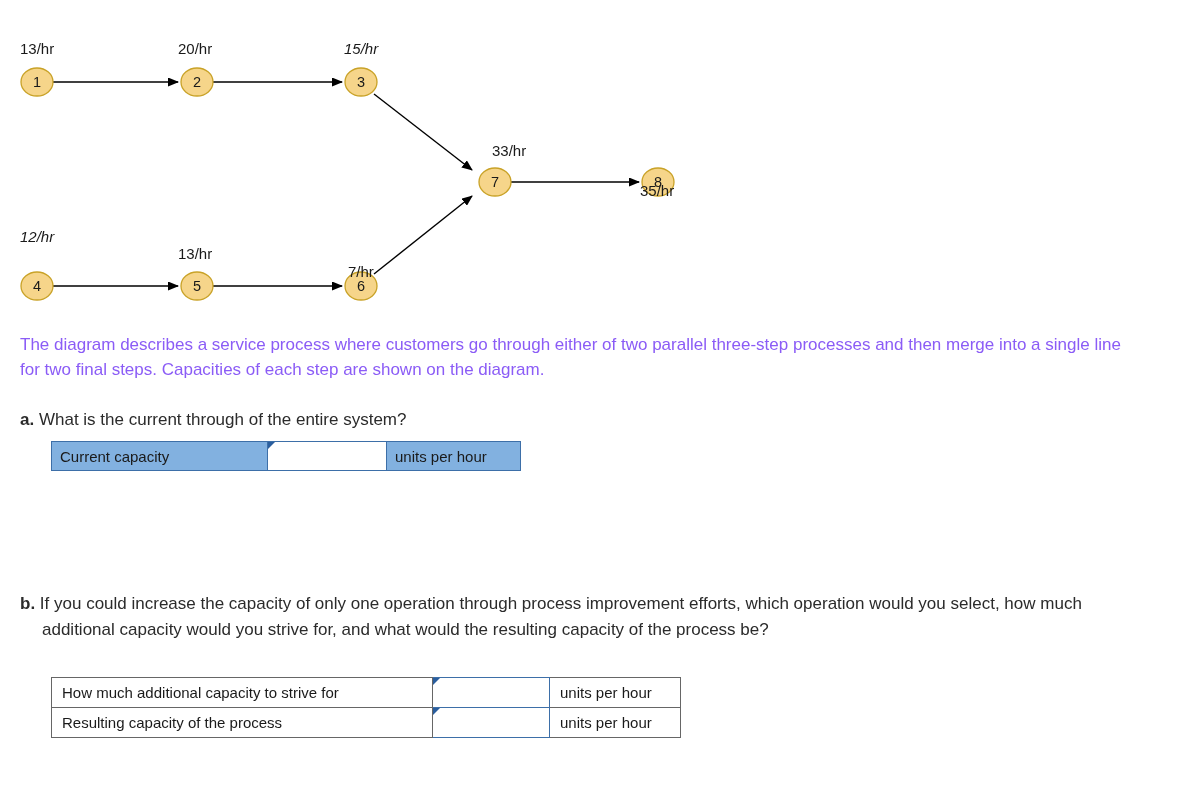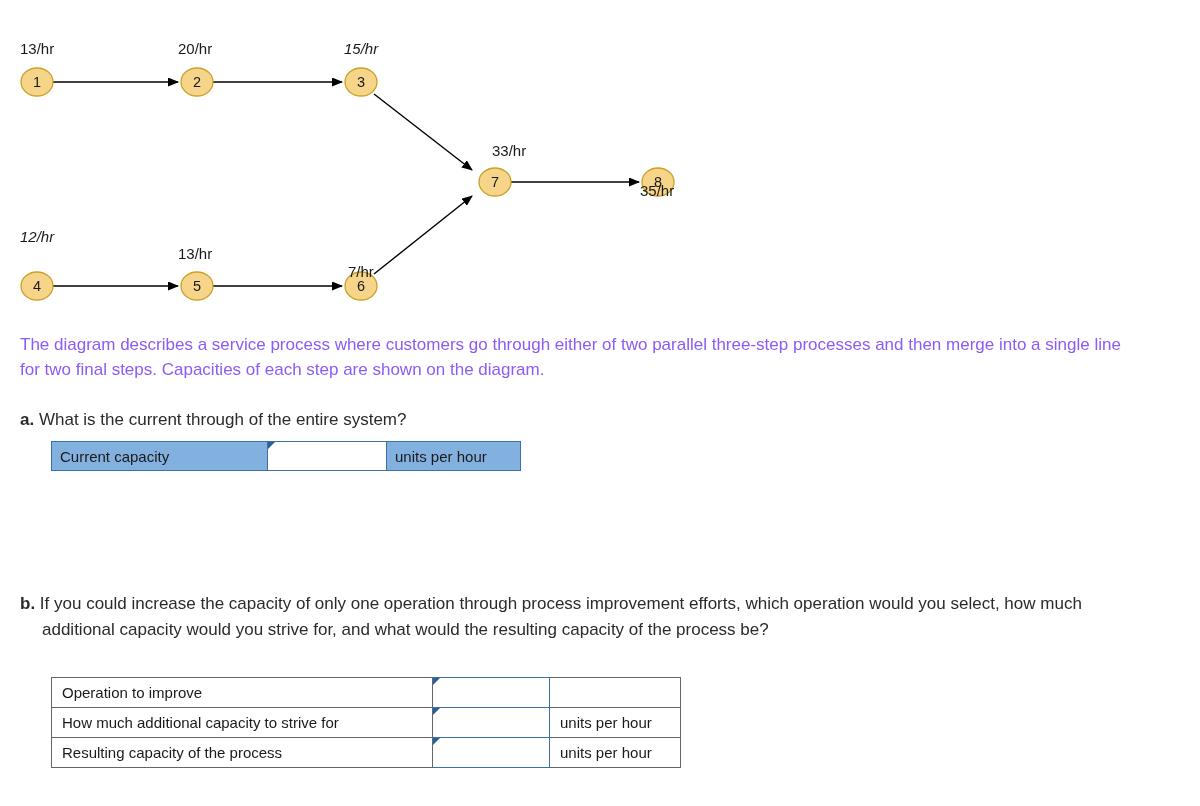--- a/index.html
+++ b/index.html
@@ -256,28 +256,20 @@
 
   <div class="qb">
     <div class="qb-indent">
       <span class="qlabel">b.</span>
       <span class="qbody">If you could increase the capacity of only one operation through process improvement efforts, which operation would you select, how much additional capacity would you strive for, and what would the resulting capacity of the process be?</span>
     </div>
   </div>
 
   <table class="table-b">
     <tbody>
-        <tr>
-      <td class="lbl">Operation to improve</td>
-      <td class="inp">
-        <span class="corner-tri"></span>
-        <input class="ans-input" type="text" value="" style="">
-      </td>
-      <td class="unit"></td>
-    </tr>
     <tr>
       <td class="lbl">How much additional capacity to strive for</td>
       <td class="inp">
         <span class="corner-tri"></span>
         <input class="ans-input" type="text" value="" style="">
       </td>
       <td class="unit">units per hour</td>
     </tr>
     <tr>
       <td class="lbl">Resulting capacity of the process</td>

